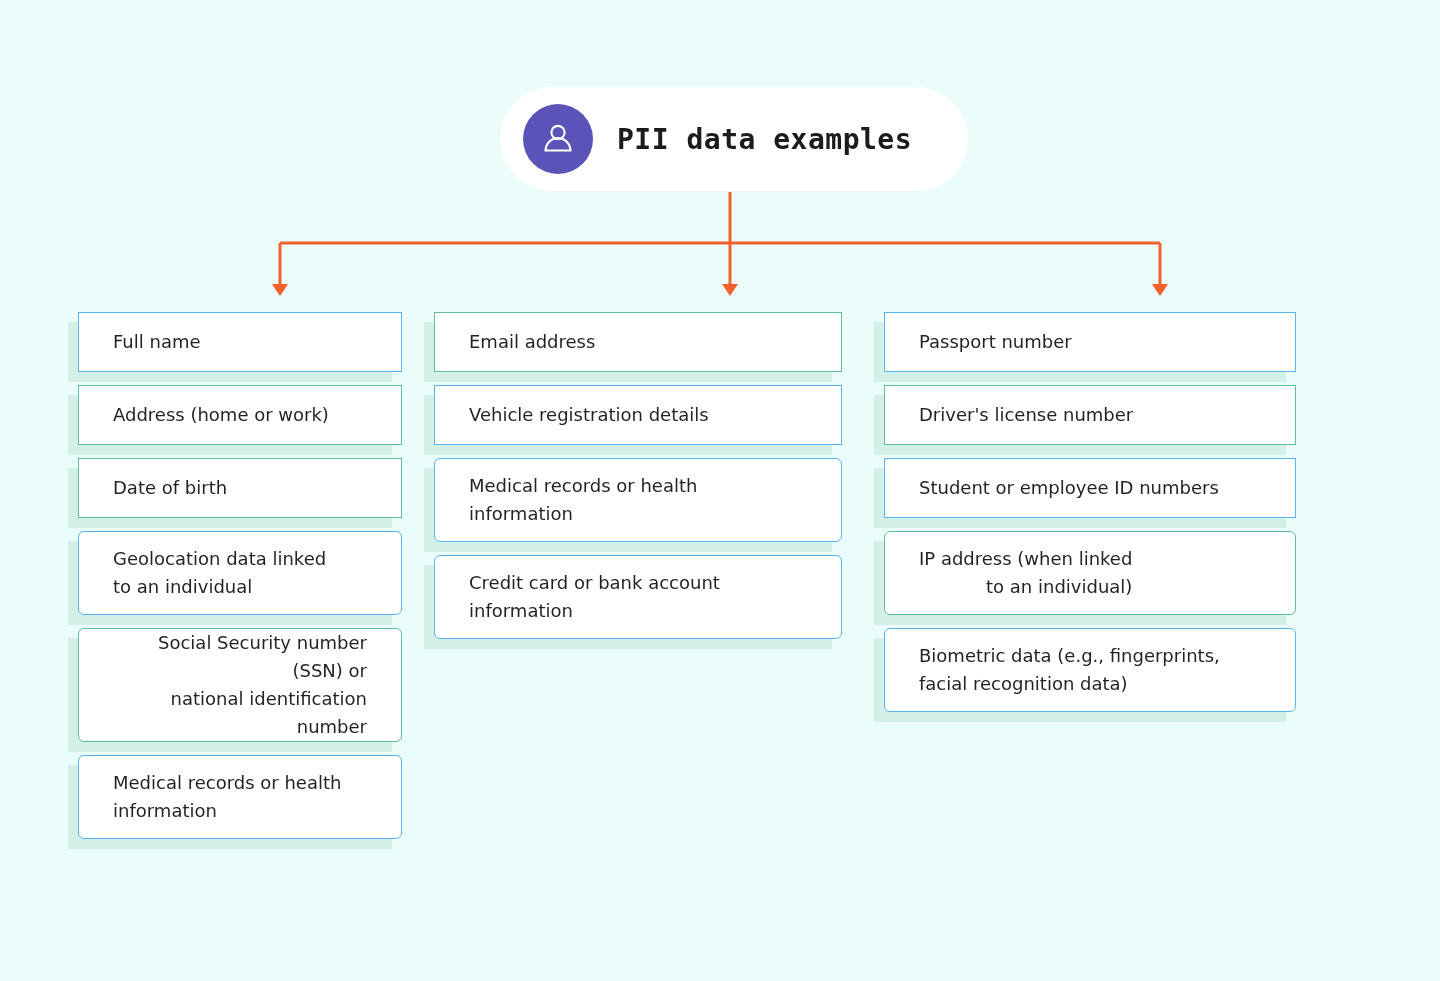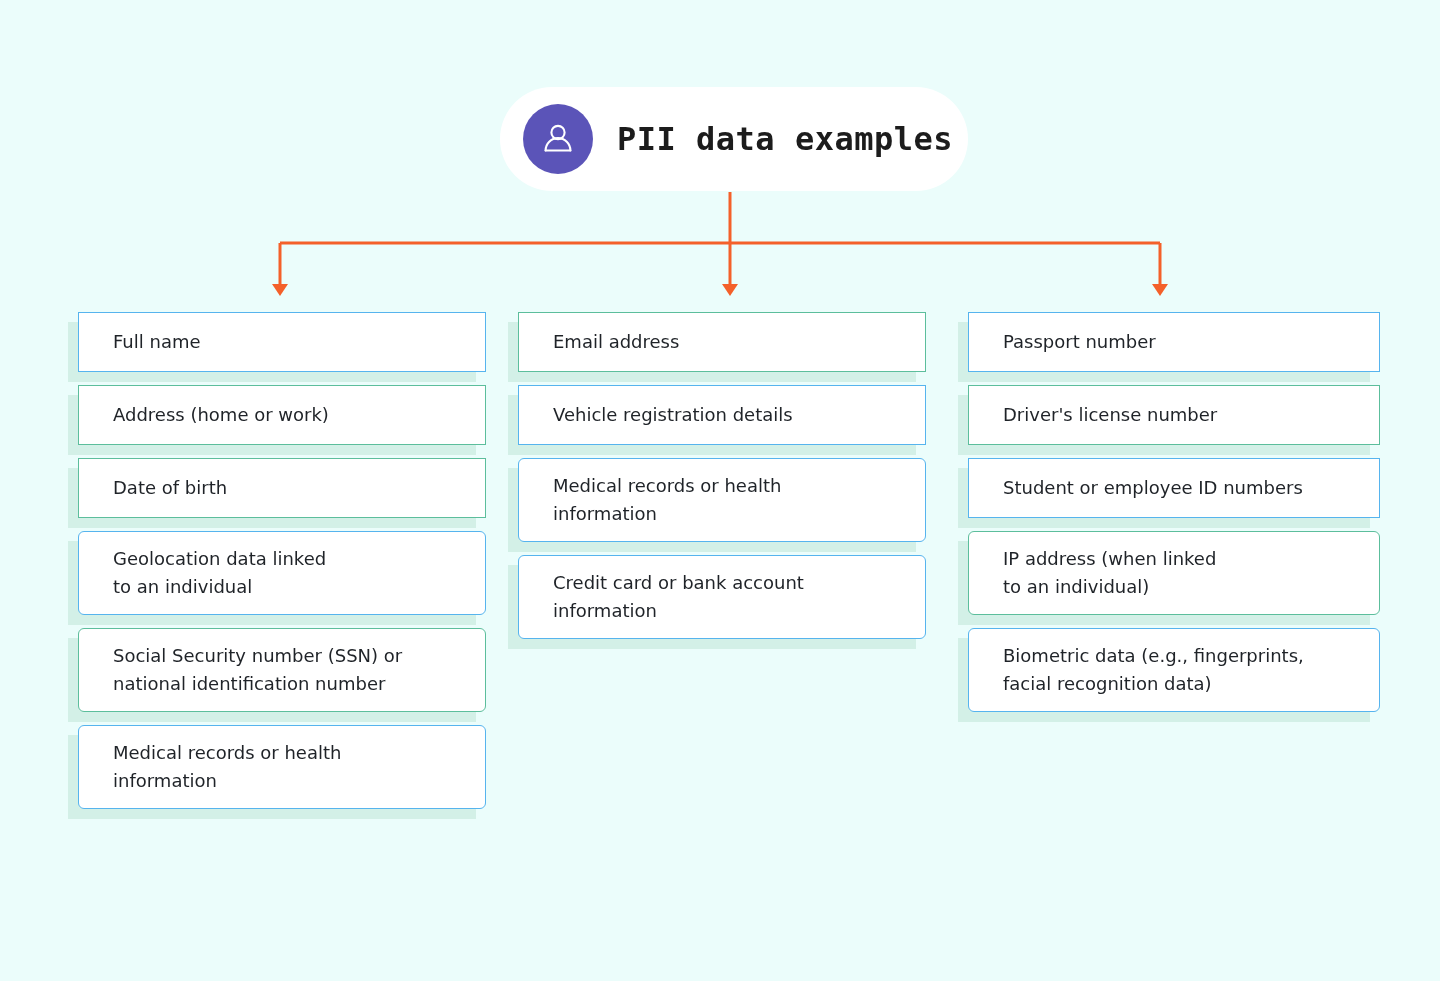--- a/index.html
+++ b/index.html
@@ -36,21 +36,21 @@
     background: #5B54B8;
     flex: 0 0 auto;
     display: flex;
     align-items: center;
     justify-content: center;
   }
   #avatar-badge svg { display: block; }
   #title-text {
     margin-left: 24px;
     font-family: "DejaVu Sans Mono", monospace;
-    font-size: 32px;
+    font-size: 28px;
     font-weight: bold;
     color: #1C1C1C;
     letter-spacing: 0.5px;
     white-space: nowrap;
   }
 
   
   #connectors {
     position: absolute;
     left: 0;
@@ -65,21 +65,21 @@
     position: absolute;
     left: 0;
     top: 312px;
     width: 1440px;
     display: flex;
   }
   .column {
     display: flex;
     flex-direction: column;
   }
-  .col-0 { margin-left: 78px;  width: 408px; }
+  .col-0 { margin-left: 78px;  width: 324px; }
   .col-1 { margin-left: 32px;  width: 408px; }
   .col-2 { margin-left: 42px;  width: 412px; }
 
   .item-wrap {
     position: relative;
     margin-bottom: 13px;
   }
   .item-shadow {
     position: absolute;
     left: -10px;
@@ -91,21 +91,21 @@
   .item-box {
     position: relative;
     background: #FFFFFF;
     border: 1px solid #56B4EE;
     box-sizing: border-box;
     display: flex;
     align-items: center;
     padding: 0 34px;
     min-height: 60px;
   }
-  .item-box.accent-green { border-color: #5CBE9C; }
+  .item-box.accent-green { border-color: #5CBE9C; text-align: right; }
   .item-label {
     font-family: "DejaVu Sans", sans-serif;
     font-size: 18px;
     line-height: 28px;
     color: #1F2328;
     white-space: pre-line;
   }
   .item-box.two-line { min-height: 84px; border-radius: 6px; }
 </style>
 </head>

